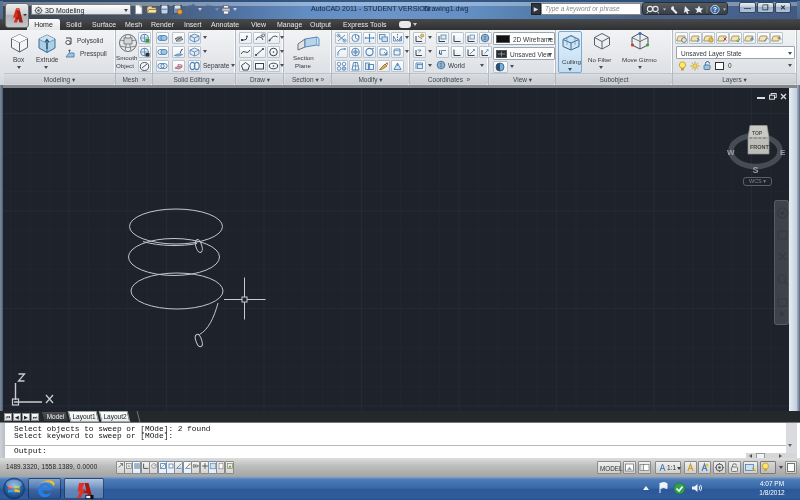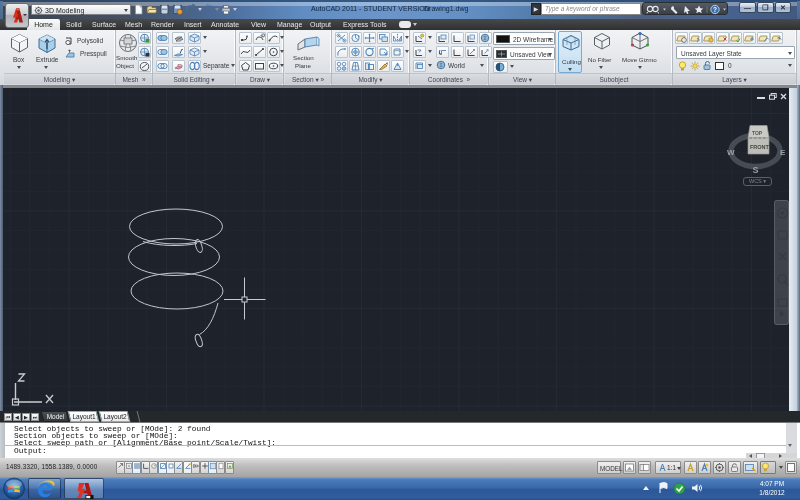--- a/index.html
+++ b/index.html
@@ -739,22 +739,21 @@
 <div class="a" style="left:43px;top:0;width:25px;height:11px;color:#f0f0f0;font-size:6.5px;line-height:11px;text-align:center">Model</div>
 <div class="a" style="left:69px;top:0;width:29px;height:11px;background:linear-gradient(180deg,#ffffff,#e8eaec);transform:skewX(14deg);border:1px solid #9aa"></div>
 <div class="a" style="left:70px;top:0;width:28px;height:11px;color:#222;font-size:6.5px;line-height:11px;text-align:center">Layout1</div>
 <div class="a" style="left:100px;top:0;width:29px;height:11px;background:linear-gradient(180deg,#ffffff,#e8eaec);transform:skewX(14deg);border:1px solid #9aa"></div>
 <div class="a" style="left:101px;top:0;width:28px;height:11px;color:#222;font-size:6.5px;line-height:11px;text-align:center">Layout2</div>
 <div class="a" style="left:131px;top:0;width:8px;height:11px;border-right:1px solid #777;transform:skewX(14deg)"></div>
 </div>
 
 <div class="a" id="cmd">
 <div class="ln" style="top:2px">Select objects to sweep or [MOde]: 2 found</div>
-<div class="ln" style="top:9px">Section objects to sweep or [MOde]:</div>
-<div class="ln" style="top:16px">Select sweep path or [Alignment/Base point/Scale/Twist]:</div>
+<div class="ln" style="top:9px">Select keyword to sweep or [MOde]:</div>
 <div class="ln" style="top:24px">Output:</div>
 <div class="a" style="left:0;top:22px;width:786px;height:1px;background:#bbb"></div>
 <div class="a" style="left:0;top:0;width:5px;height:36px;background:linear-gradient(90deg,#cdd2d8,#b9bec5)"></div>
 <div class="a" style="left:786px;top:0;width:11px;height:30px;background:#d9dbde"></div>
 <div class="a" style="left:788px;top:21px;width:0;height:0;border-left:2.5px solid transparent;border-right:2.5px solid transparent;border-top:3px solid #666"></div>
 <div class="a" style="left:746px;top:30px;width:51px;height:6px;background:#d4d6d8"></div>
 <div class="a" style="left:749px;top:31px;width:0;height:0;border-top:2.5px solid transparent;border-bottom:2.5px solid transparent;border-right:3.5px solid #555"></div>
 <div class="a" style="left:756px;top:30px;width:9px;height:6px;background:#f2f3f4;border:1px solid #999"></div>
 <div class="a" style="left:779px;top:31px;width:0;height:0;border-top:2.5px solid transparent;border-bottom:2.5px solid transparent;border-left:3.5px solid #555"></div>
 

